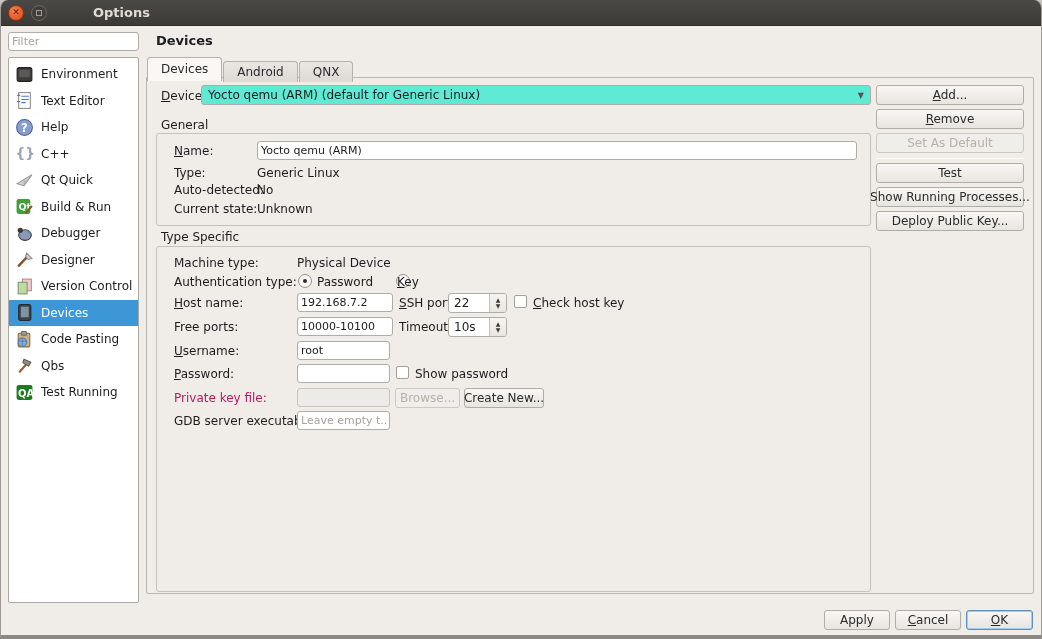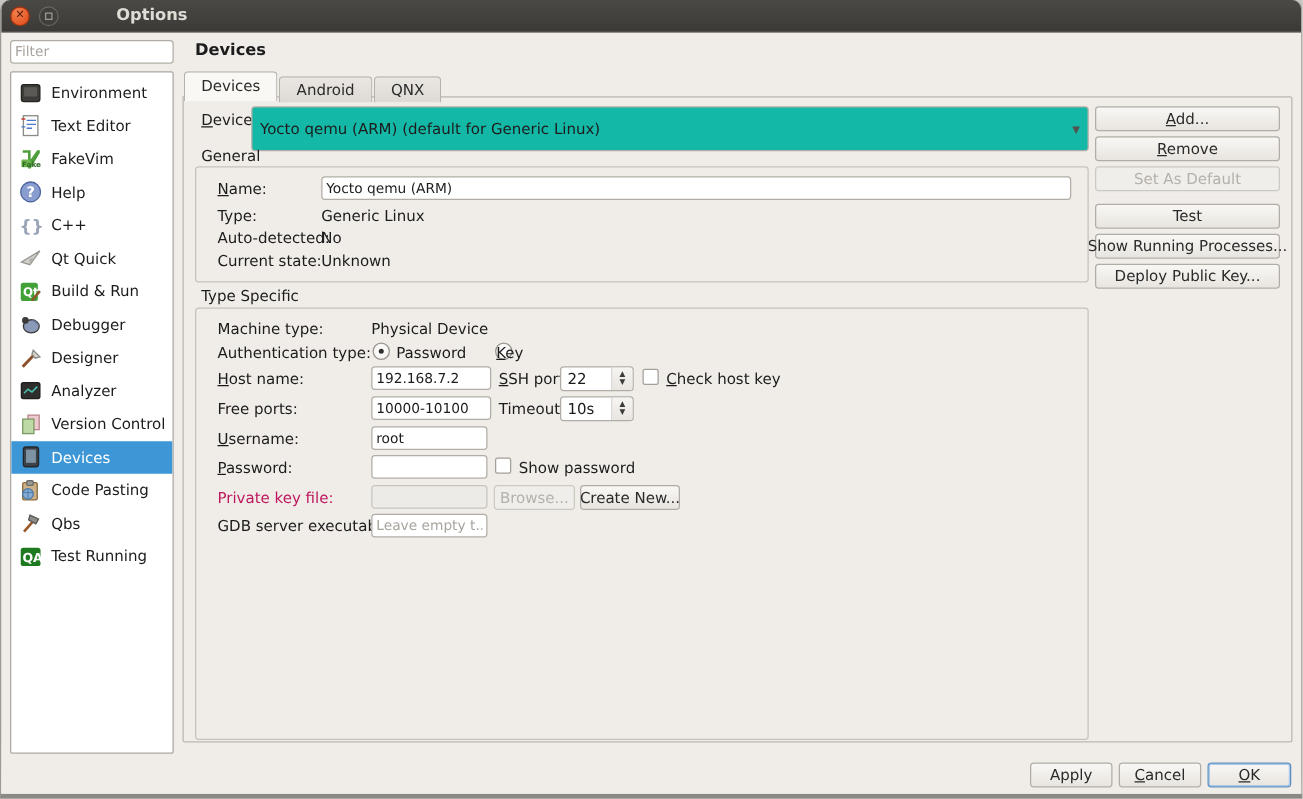--- a/index.html
+++ b/index.html
@@ -58,21 +58,21 @@
   .tab{
     padding:3px 13px 3px;font-size:12px;border:1px solid #b5b1ab;border-bottom:none;
     background:linear-gradient(#eae7e2,#ddd9d4);border-radius:3.5px 3.5px 0 0;margin-right:1px;position:relative;top:1px;color:#2a2a2a;
   }
   .tab.active{background:#f9f8f5;top:0;padding-top:4px;padding-bottom:5px;z-index:4;}
   .pane{
     position:absolute;left:145px;top:77px;width:888px;height:517px;
     border:1px solid #bab6b0;background:#f0ede9;border-radius:0 2px 2px 2px;
   }
   .combo{
-    position:absolute;background:#14b8a6;border:1px solid #b1ada6;border-radius:3px;height:36px;
+    position:absolute;background:#5eead4;border:1px solid #b1ada6;border-radius:3px;height:20px;
     display:flex;align-items:center;padding:0 6px;text-align:center;
   }
   .combo .arrow{margin-left:auto;font-size:8px;color:#55534f;}
   .groupframe{position:absolute;border:1px solid #c5c1bb;border-radius:3px;}
   .grouplabel{position:absolute;line-height:14px;}
   .radio{width:14px;height:14px;border-radius:50%;background:radial-gradient(#fff,#f2f0ec);border:1px solid #98948e;display:inline-block;position:relative;}
   .radio.checked::after{content:"";position:absolute;left:4px;top:4px;width:4px;height:4px;border-radius:50%;background:#2e2e2c;}
   .cb{width:13px;height:13px;background:#fff;border:1px solid #a39f99;border-radius:2px;display:inline-block;}
   .spin{position:absolute;background:#fff;border:1px solid #b1ada6;border-radius:3px;height:20px;display:flex;}
   .spin .spin-val{flex:1;padding:2px 5px;font-size:12px;}
@@ -108,28 +108,20 @@
           <line x1="6" y1="5" x2="13" y2="5" stroke="#4a78c8"></line>
           <line x1="6" y1="8" x2="13" y2="8" stroke="#4a78c8"></line>
           <line x1="6" y1="11" x2="10" y2="11" stroke="#4a78c8"></line>
           <line x1="2" y1="4" x2="5" y2="4" stroke="#c23a2a"></line>
           <line x1="2" y1="10" x2="5" y2="10" stroke="#4a78c8"></line>
         </svg>
       <span>Text Editor</span>
       </div>
     <div class="side-item">
       <svg viewBox="0 0 18 18">
-          <polygon points="3,2 9,2 9,9 14,2 16,2 16,4 9,16 7,16 7,4 3,4" fill="#4f9e3c"></polygon>
-          <rect x="2" y="9" width="7" height="6" rx="1" fill="#6fb54e"></rect>
-          <text x="2.5" y="14.5" font-size="5.5" fill="#2f6b24" font-weight="bold">Fake</text>
-        </svg>
-      <span>FakeVim</span>
-      </div>
-    <div class="side-item">
-      <svg viewBox="0 0 18 18">
           <circle cx="9" cy="9" r="7.5" fill="#8a9dcf" stroke="#4d639f"></circle>
           <text x="5.8" y="13.2" font-size="11" fill="#fff" font-weight="bold">?</text>
         </svg>
       <span>Help</span>
       </div>
     <div class="side-item">
       <svg viewBox="0 0 18 18">
           <text x="0.5" y="13.5" font-size="13" fill="#9aa5b8" font-weight="bold">{}</text>
         </svg>
       <span>C++</span>
@@ -156,27 +148,20 @@
           <path d="M9.5 5.5 A6 5 0 0 1 15.5 10.5" fill="#6b7a98"></path>
         </svg>
       <span>Debugger</span>
       </div>
     <div class="side-item">
       <svg viewBox="0 0 18 18">
           <line x1="3" y1="15.5" x2="12" y2="6" stroke="#8a4f2a" stroke-width="2.2"></line>
           <polygon points="11,3 16,8 12.5,9 10,6" fill="#d8d5d0" stroke="#8a8884"></polygon>
         </svg>
       <span>Designer</span>
-      </div>
-    <div class="side-item">
-      <svg viewBox="0 0 18 18">
-          <rect x="2" y="3" width="14" height="12" rx="1.5" fill="#2e2e2c" stroke="#1c1c1a"></rect>
-          <polyline points="4,11 7,8 10,10 14,6" fill="none" stroke="#4bbfae" stroke-width="1.2"></polyline>
-        </svg>
-      <span>Analyzer</span>
       </div>
     <div class="side-item">
       <svg viewBox="0 0 18 18">
           <rect x="7" y="2" width="8.5" height="11" fill="#f0c9ce" stroke="#b8888e"></rect>
           <rect x="3" y="5" width="8.5" height="11" fill="#bcd9a6" stroke="#7a9a66"></rect>
         </svg>
       <span>Version Control</span>
       </div>
     <div class="side-item selected">
       <svg viewBox="0 0 18 18">

